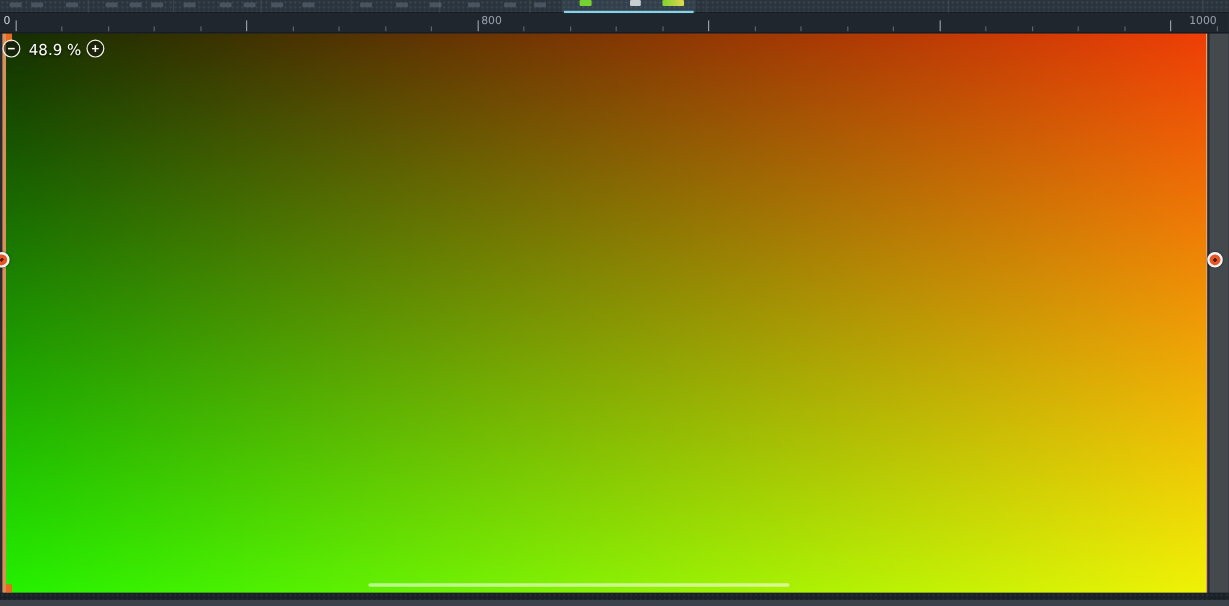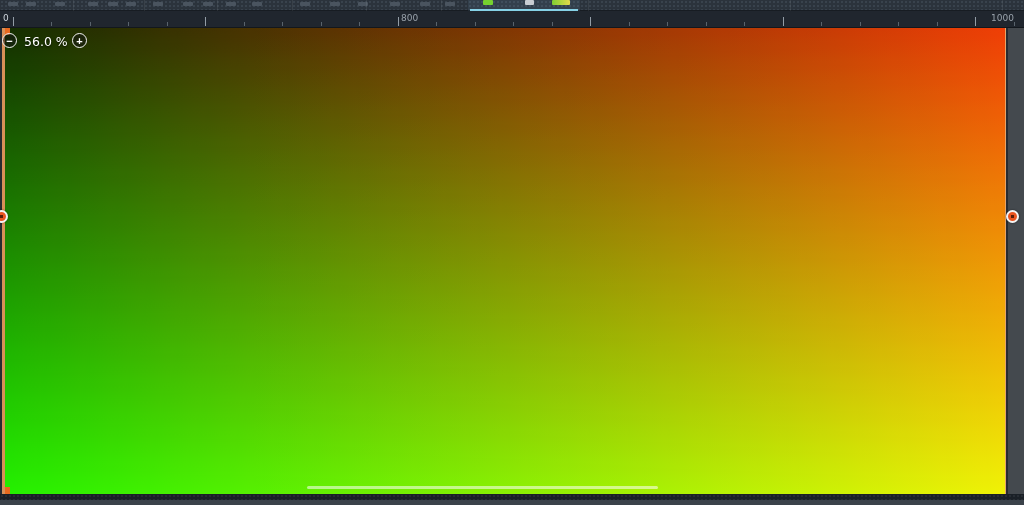--- a/index.html
+++ b/index.html
@@ -163,21 +163,21 @@
       <div class="corner-nub bl"></div>
     </div>
 
     <div class="right-gutter"></div>
 
     <div class="handle left"></div>
     <div class="handle right"></div>
 
     <div class="zoom-widget">
       <button class="zoom-btn minus">−</button>
-      <span class="zoom-value">56.0 %</span>
+      <span class="zoom-value">48.9 %</span>
       <button class="zoom-btn plus">+</button>
     </div>
 
     <div class="h-scrollbar"></div>
   </div>
 
   <div class="statusbar-dark"></div>
   <div class="statusbar-light"></div>
 
 </div>

